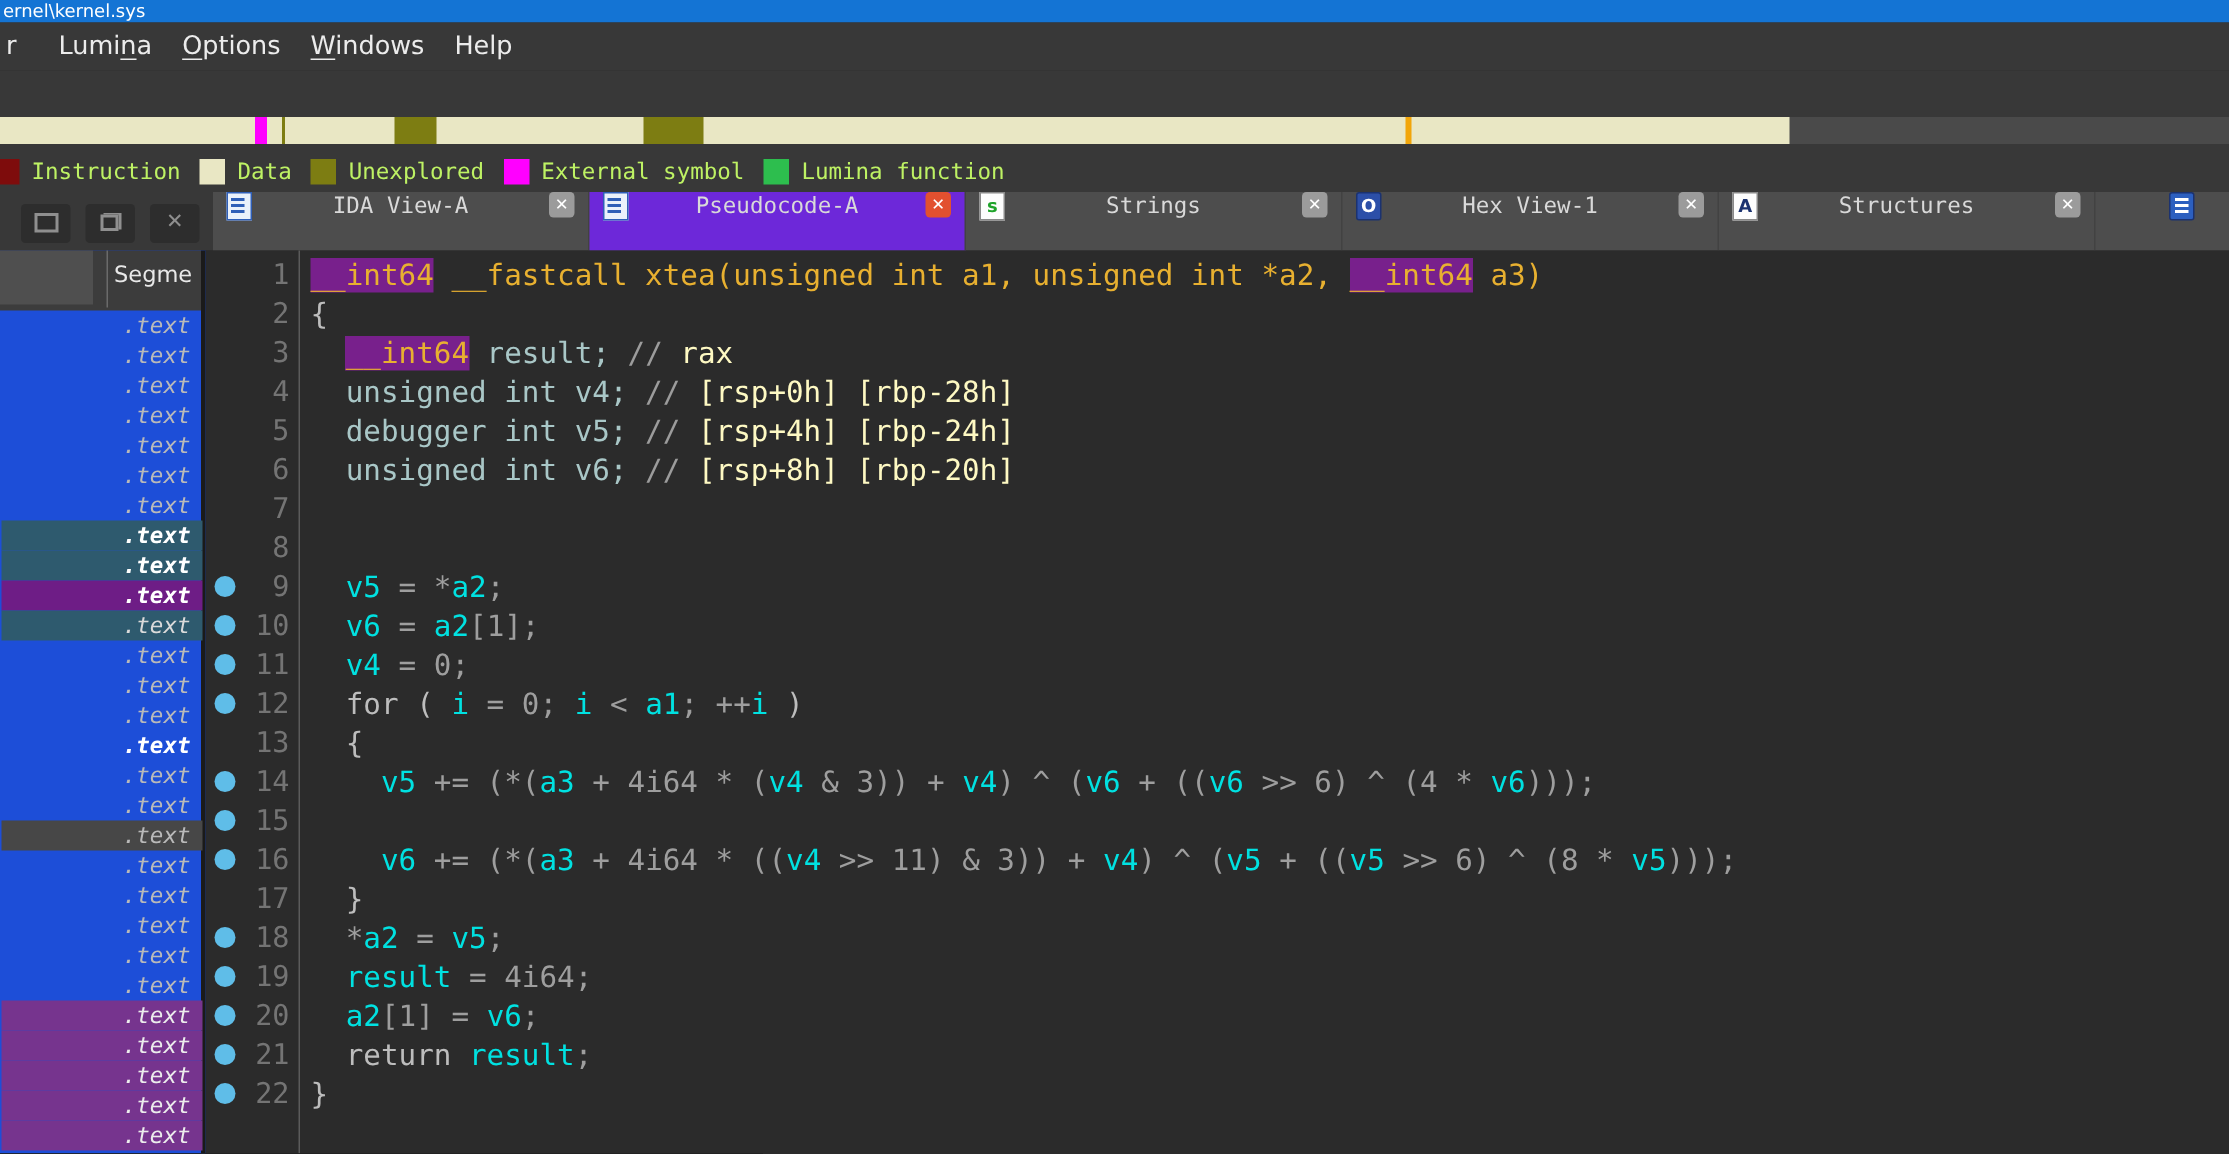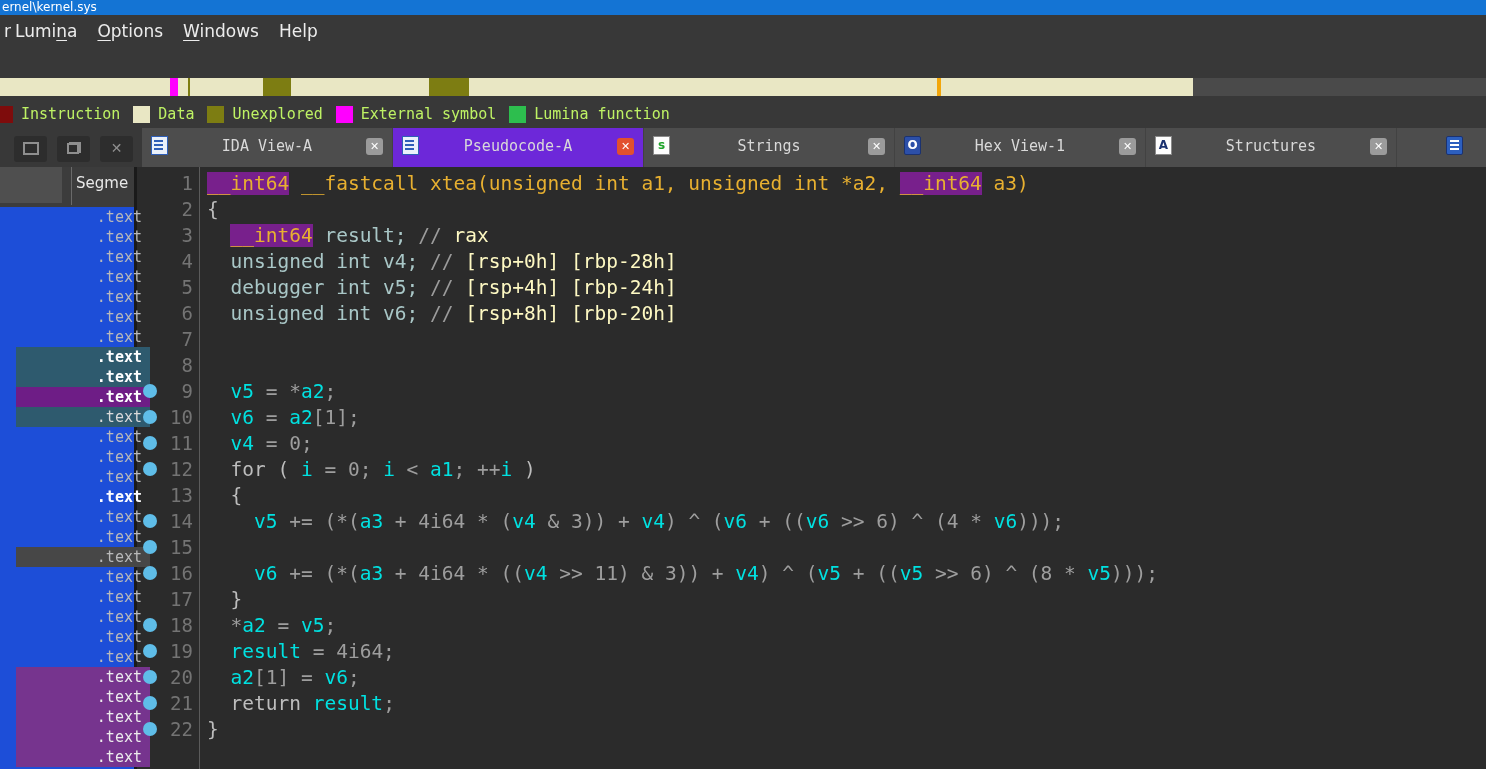--- a/index.html
+++ b/index.html
@@ -64,21 +64,21 @@
   
   .tabrow{position:absolute;left:0;top:128px;width:100%;height:39px;background:#383838;}
   .winctl{position:absolute;top:8px;width:33px;height:26px;background:#2D2D2D;border-radius:3px;
           color:#8F8F8F;text-align:center;line-height:24px;font-size:14px;font-weight:bold;}
   .winctl .sq{display:inline-block;width:12px;height:9px;border:2px solid #8F8F8F;margin-top:6px;}
   .winctl .cas{position:relative;display:inline-block;width:14px;height:12px;margin-top:6px;}
   .winctl .cas i{position:absolute;width:8px;height:7px;border:2px solid #8F8F8F;}
   .winctl .cas i:first-child{right:0;top:0;}
   .winctl .cas i:last-child{left:0;bottom:0;background:#2D2D2D;}
   .tabstrip{position:absolute;left:142px;top:0;right:0;height:39px;background:#4D4D4D;display:flex;}
-  .tab{width:251px;flex:0 0 auto;display:flex;align-items:flex-end;padding:12px 9px;box-sizing:border-box;
+  .tab{width:251px;flex:0 0 auto;display:flex;align-items:flex-start;padding:0 9px;box-sizing:border-box;
        border-right:1px solid #424242;height:100%;}
   .tab.active{background:#6d28d9;}
   .tab-label{flex:1;text-align:center;color:#D9D9D9;font-size:15px;
              font-family:"DejaVu Sans Mono",monospace;white-space:pre;}
   .tab-close{width:17px;height:17px;border-radius:3px;background:#9B9B9B;color:#fff;font-size:11px;
              font-weight:bold;text-align:center;line-height:17px;}
   .tab-close.red{background:#E2502F;}
   .ticon{position:relative;width:15px;height:17px;flex:0 0 auto;}
   .ticon.doc{background:#EAF1FB;border:1px solid #2F5FB8;}
   .ticon.doc i{position:absolute;left:2px;top:3px;width:9px;height:2px;background:#2F5FB8;
@@ -91,21 +91,21 @@
   .ticon.enums i{position:absolute;left:3px;top:3px;width:9px;height:2px;background:#fff;
                  box-shadow:0 4px 0 #fff,0 8px 0 #fff;}
   
   .main{position:absolute;left:0;top:167px;width:100%;height:602px;background:#2B2B2B;}
   .sidebar{position:absolute;left:0;top:0;width:134px;height:100%;background:#1d4ed8;
            border-right:3px solid #1A1A1A;box-sizing:content-box;}
   .seg-header{position:absolute;left:0;top:0;width:100%;height:40px;background:#3C3C3C;}
   .seg-header .hblock{position:absolute;left:0;top:0;width:62px;height:36px;background:#4F4F4F;}
   .seg-header .hline{position:absolute;left:71px;top:0;width:1px;height:38px;background:#6A6A6A;}
   .seg-header .htitle{position:absolute;left:76px;top:7px;color:#E8E8E8;font-size:15px;}
-  .seg-rows{position:absolute;left:16px;top:40px;width:100%;}
+  .seg-rows{position:absolute;left:1px;top:40px;width:100%;font-style:italic;}
   .seg-row{height:20px;line-height:20px;text-align:right;padding-right:8px;
            font-family:"DejaVu Sans Mono",monospace;font-size:15px;color:#B9B9B9;white-space:pre;}
   .seg-row.bold{color:#FFFFFF;font-weight:bold;}
   .seg-row.teal{background:#2E5A6E;color:#DADADA;}
   .seg-row.teal-bold{background:#2E5A6E;color:#FFFFFF;font-weight:bold;}
   .seg-row.purple-dark{background:#6E1D86;color:#FFFFFF;font-weight:bold;}
   .seg-row.purple{background:#76348E;color:#ECECEC;}
   .seg-row.hover{background:#474747;}
   
   .codepanel{position:absolute;left:137px;top:0;right:0;height:100%;}
@@ -130,21 +130,21 @@
 <body>
 
 <div class="screen">
 
   <div class="titlebar">
     <span class="title">ernel\kernel.sys</span>
   </div>
 
   <div class="menubar" id="menubar">
       <span class="menu-item" style="margin-left: 2px;">r</span>
-      <span class="menu-item" style="margin-left: 0; text-align: center;">Lumi<u>n</u>a</span>
+      <span class="menu-item" style="margin-left: 24px; text-align: center;">Lumi<u>n</u>a</span>
       <span class="menu-item" style="margin-left: 16px;"><u>O</u>ptions</span>
       <span class="menu-item" style="margin-left: 16px;"><u>W</u>indows</span>
       <span class="menu-item" style="margin-left: 16px;">Help</span>
     </div>
 
   <div class="toolbar">
     <div class="tb ida-logo"></div>
     <div class="tb sphere"></div>
     <div class="tb-sep" style="left:39px"></div>
     <div class="tb stamp" style="left:47px">c</div>

